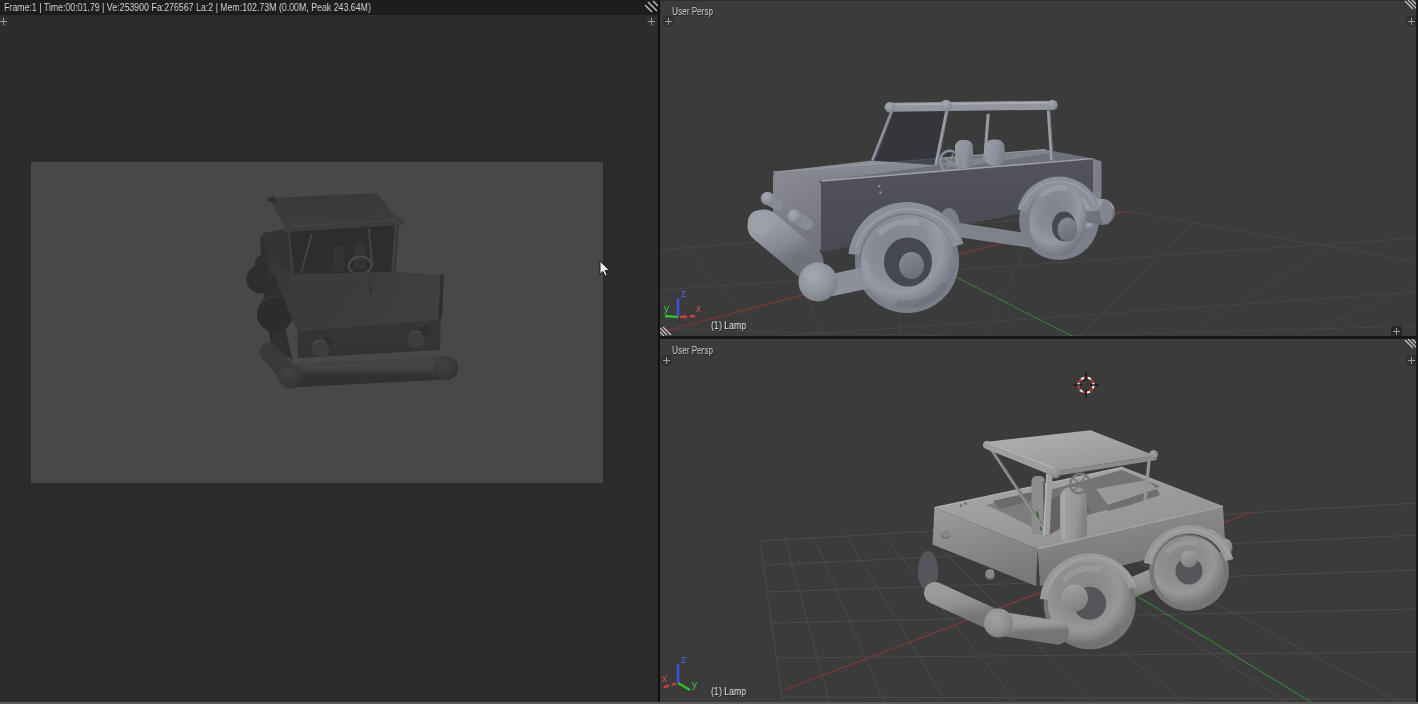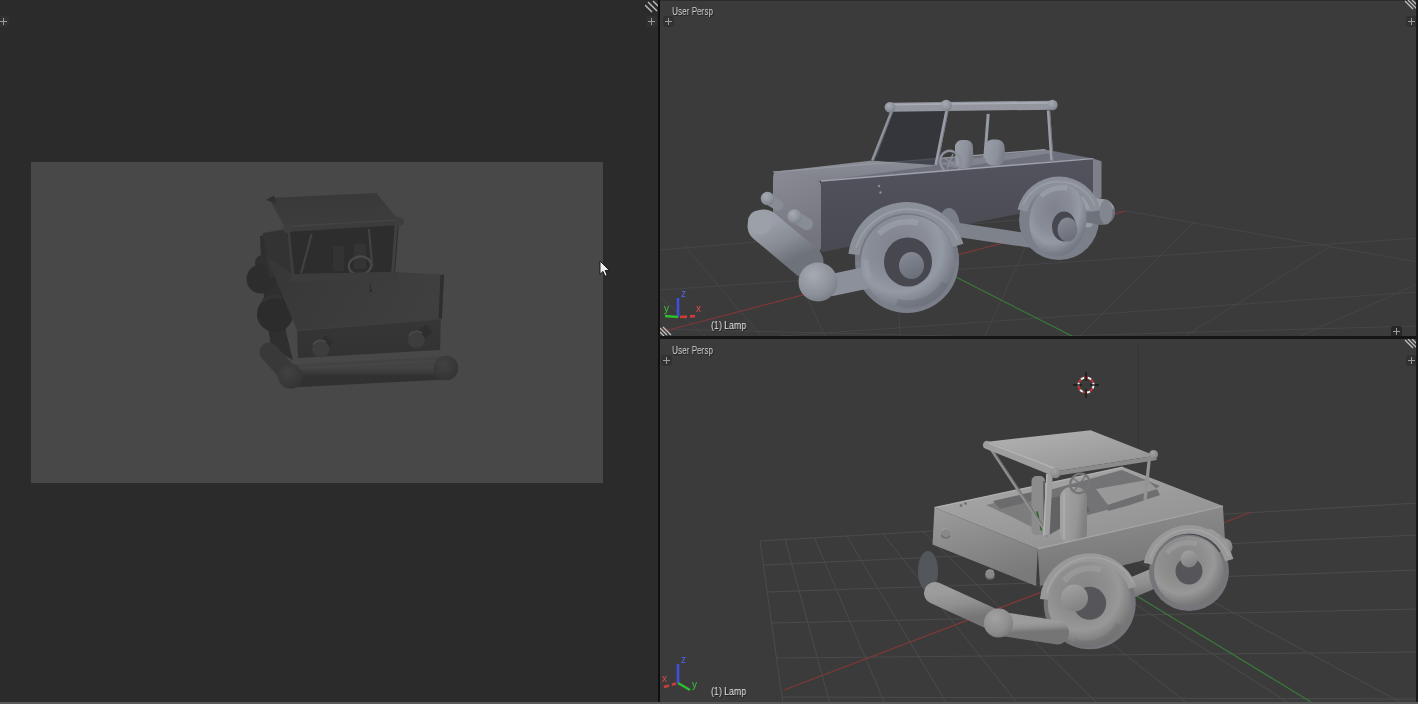--- a/index.html
+++ b/index.html
@@ -11,20 +11,23 @@
   .plus:before{content:"";position:absolute;left:4.7px;top:2px;width:1.7px;height:7px;background:#9b9b9b;}
   .plus:after{content:"";position:absolute;left:2px;top:4.7px;width:7px;height:1.7px;background:#9b9b9b;}
   .plusd{background:#272727;}
 </style>
 </head>
 <body>
 <div id="root">
 
   <div style="position:absolute;left:0;top:0;width:658px;height:704px;background:#2b2b2b;">
 
+    <div style="position:absolute;left:0;top:0;width:658px;height:15px;background:#1d1d1d;">
+      <div style="position:absolute;left:4px;top:1px;font-size:11px;color:#d4d4d4;white-space:nowrap;transform:scale(0.8,1) translateZ(0);transform-origin:left top;will-change:transform;">Frame:1 | Time:00:01.79 | Ve:253900 Fa:276567 La:2 | Mem:102.73M (0.00M, Peak 243.64M)</div>
+    </div>
 
     <svg style="position:absolute;left:645px;top:0px;" width="13" height="13">
       <path d="M0,5 L7,12 M3,2 L12,11 M8,1 L13,6" stroke="#c0c0c0" stroke-width="1.4" fill="none"></path>
     </svg>
     <div class="plus" style="left:-2px;top:16px;"></div>
     <div class="plus" style="left:646px;top:16px;"></div>
 
     <div style="position:absolute;left:31px;top:162px;width:572px;height:321px;background:#484848;">
       <svg width="572" height="321" viewBox="0 0 572 321">
 

